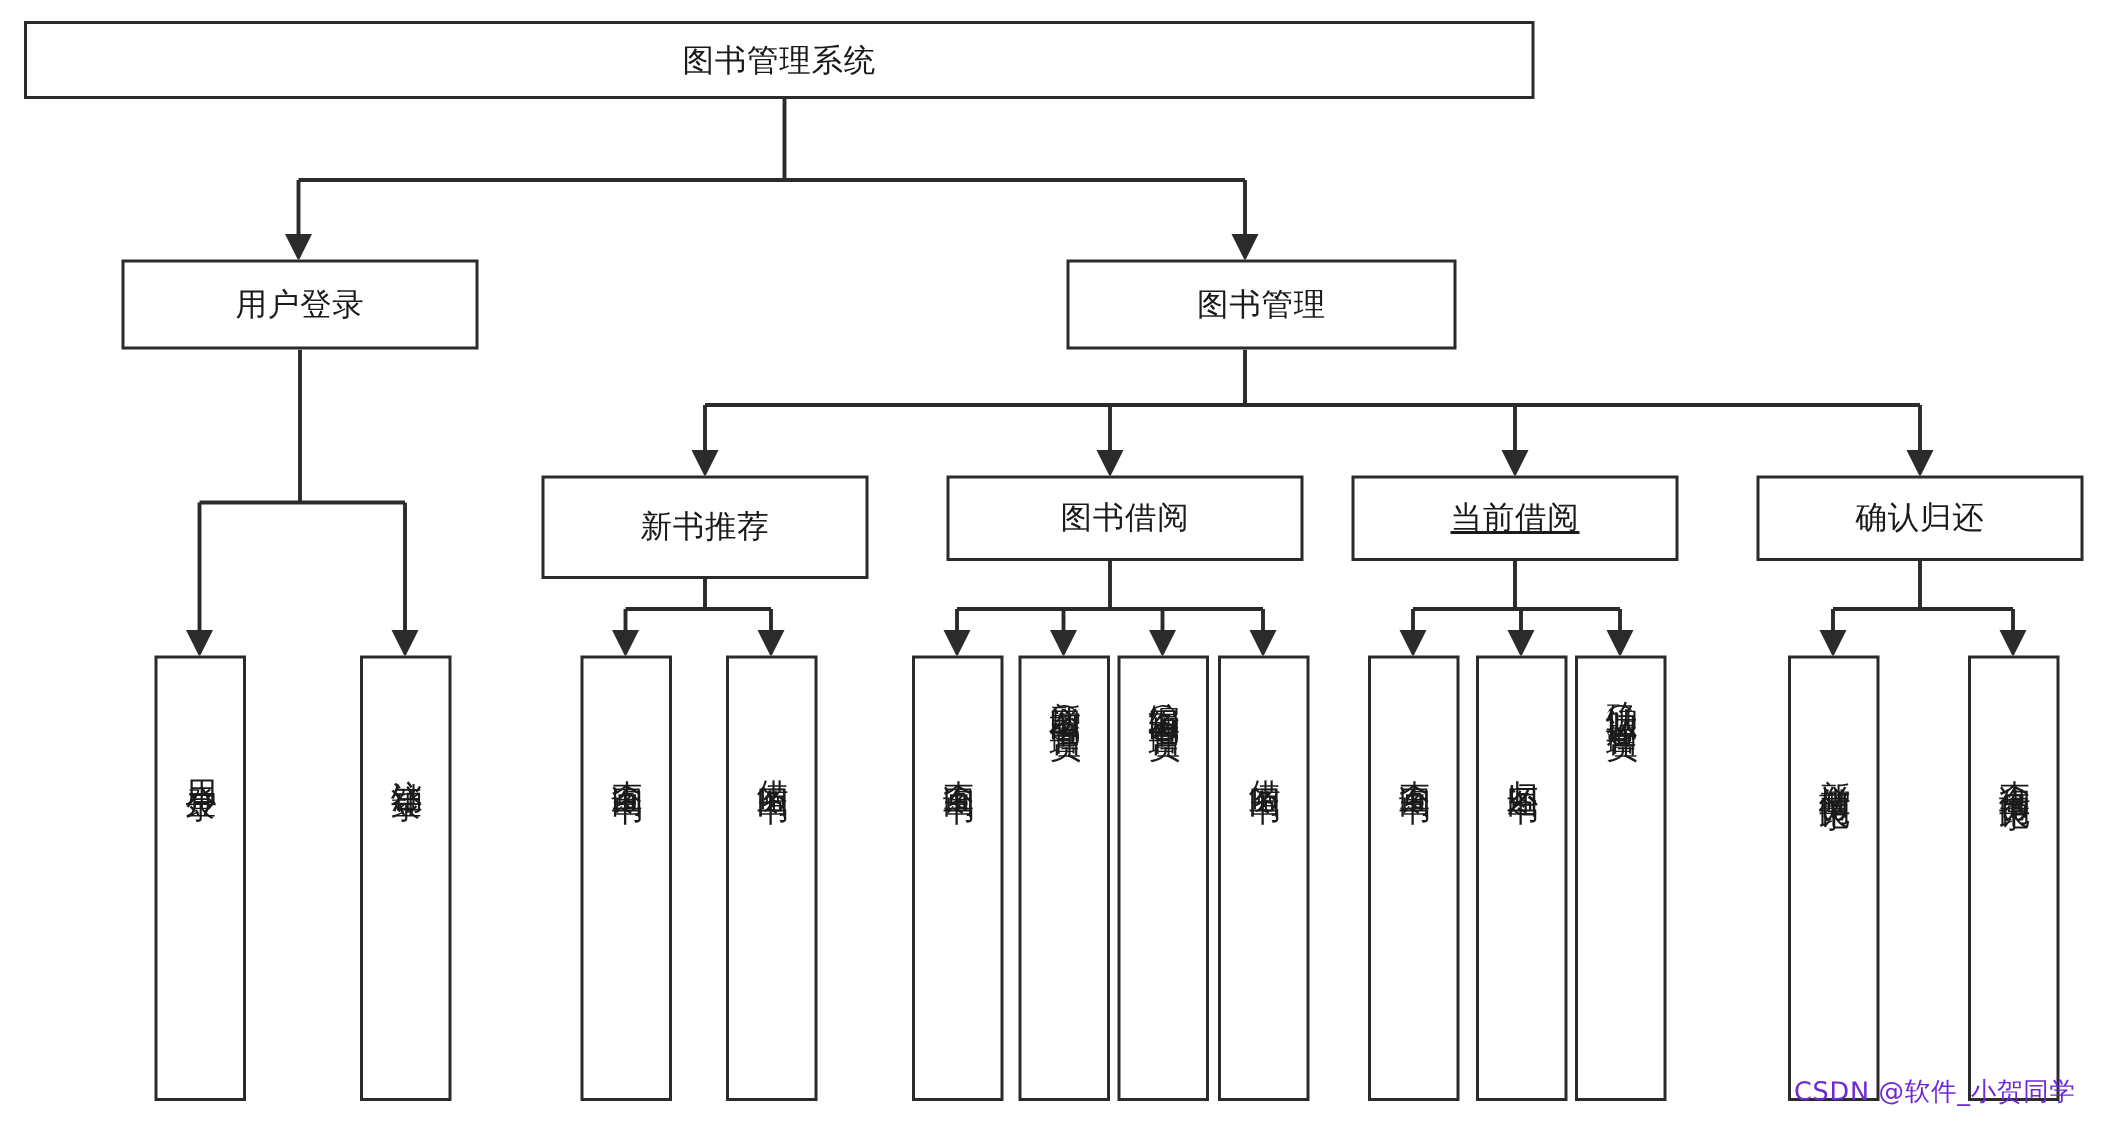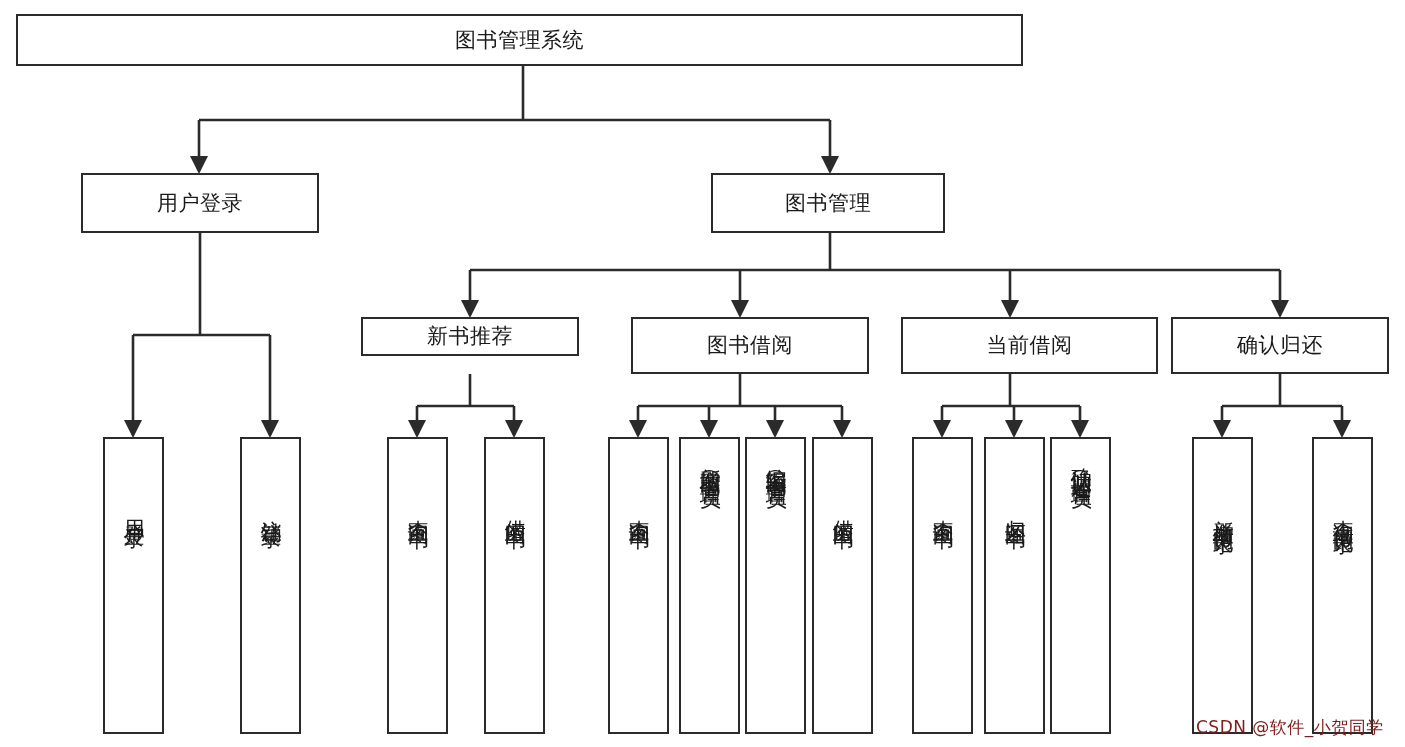--- a/index.html
+++ b/index.html
@@ -62,21 +62,21 @@
   }
   .node.vertical.mid .node-label {
     margin-top: 58px;
   }
   .node.vertical.tall .node-label {
     margin-top: 6px;
   }
   .watermark {
     position: absolute;
     font-size: 17px;
-    color: #7f1d1d;
+    color: #6d28d9;
     white-space: nowrap;
     z-index: 3;
     letter-spacing: 0.5px;
   }
 </style>
 </head>
 <body>
 
 <div id="canvas">
 
@@ -123,30 +123,30 @@
       </g>
   </svg>
 
   <div id="node-layer">
       <div class="node horizontal" style="left: 16px; top: 14px; width: 1007px; height: 52px;">
         <span class="node-label">图书管理系统</span>
       </div>
       <div class="node horizontal" style="left: 81px; top: 173px; width: 238px; height: 60px;">
         <span class="node-label">用户登录</span>
       </div>
-      <div class="node horizontal" style="left: 711px; top: 173px; width: 234px; height: 60px;">
+      <div class="node horizontal" style="left: 711px; top: 173px; width: 260px; height: 60px;">
         <span class="node-label">图书管理</span>
       </div>
-      <div class="node horizontal" style="left: 361px; top: 317px; width: 218px; height: 39px;">
+      <div class="node horizontal" style="left: 361px; top: 317px; width: 218px; height: 69px;">
         <span class="node-label">新书推荐</span>
       </div>
       <div class="node horizontal" style="left: 631px; top: 317px; width: 238px; height: 57px;">
         <span class="node-label">图书借阅</span>
       </div>
-      <div class="node horizontal" style="left: 901px; top: 317px; width: 257px; height: 57px;">
+      <div class="node horizontal" style="left: 901px; top: 317px; width: 218px; height: 57px; text-decoration: underline;">
         <span class="node-label">当前借阅</span>
       </div>
       <div class="node horizontal" style="left: 1171px; top: 317px; width: 218px; height: 57px;">
         <span class="node-label">确认归还</span>
       </div>
       <div class="node vertical mid" style="left: 103px; top: 437px; width: 61px; height: 297px;">
         <span class="node-label">用户登录</span>
       </div>
       <div class="node vertical mid" style="left: 240px; top: 437px; width: 61px; height: 297px;">
         <span class="node-label">注销登录</span>

